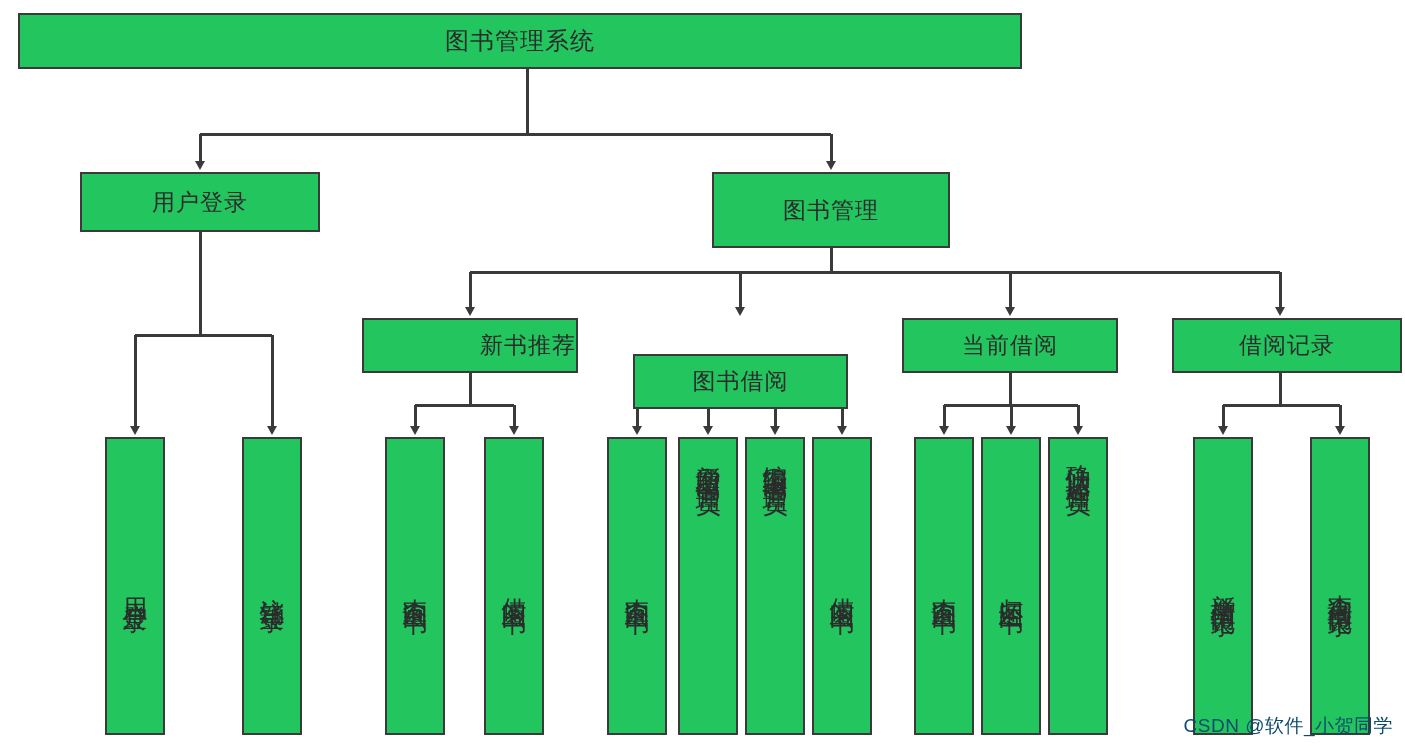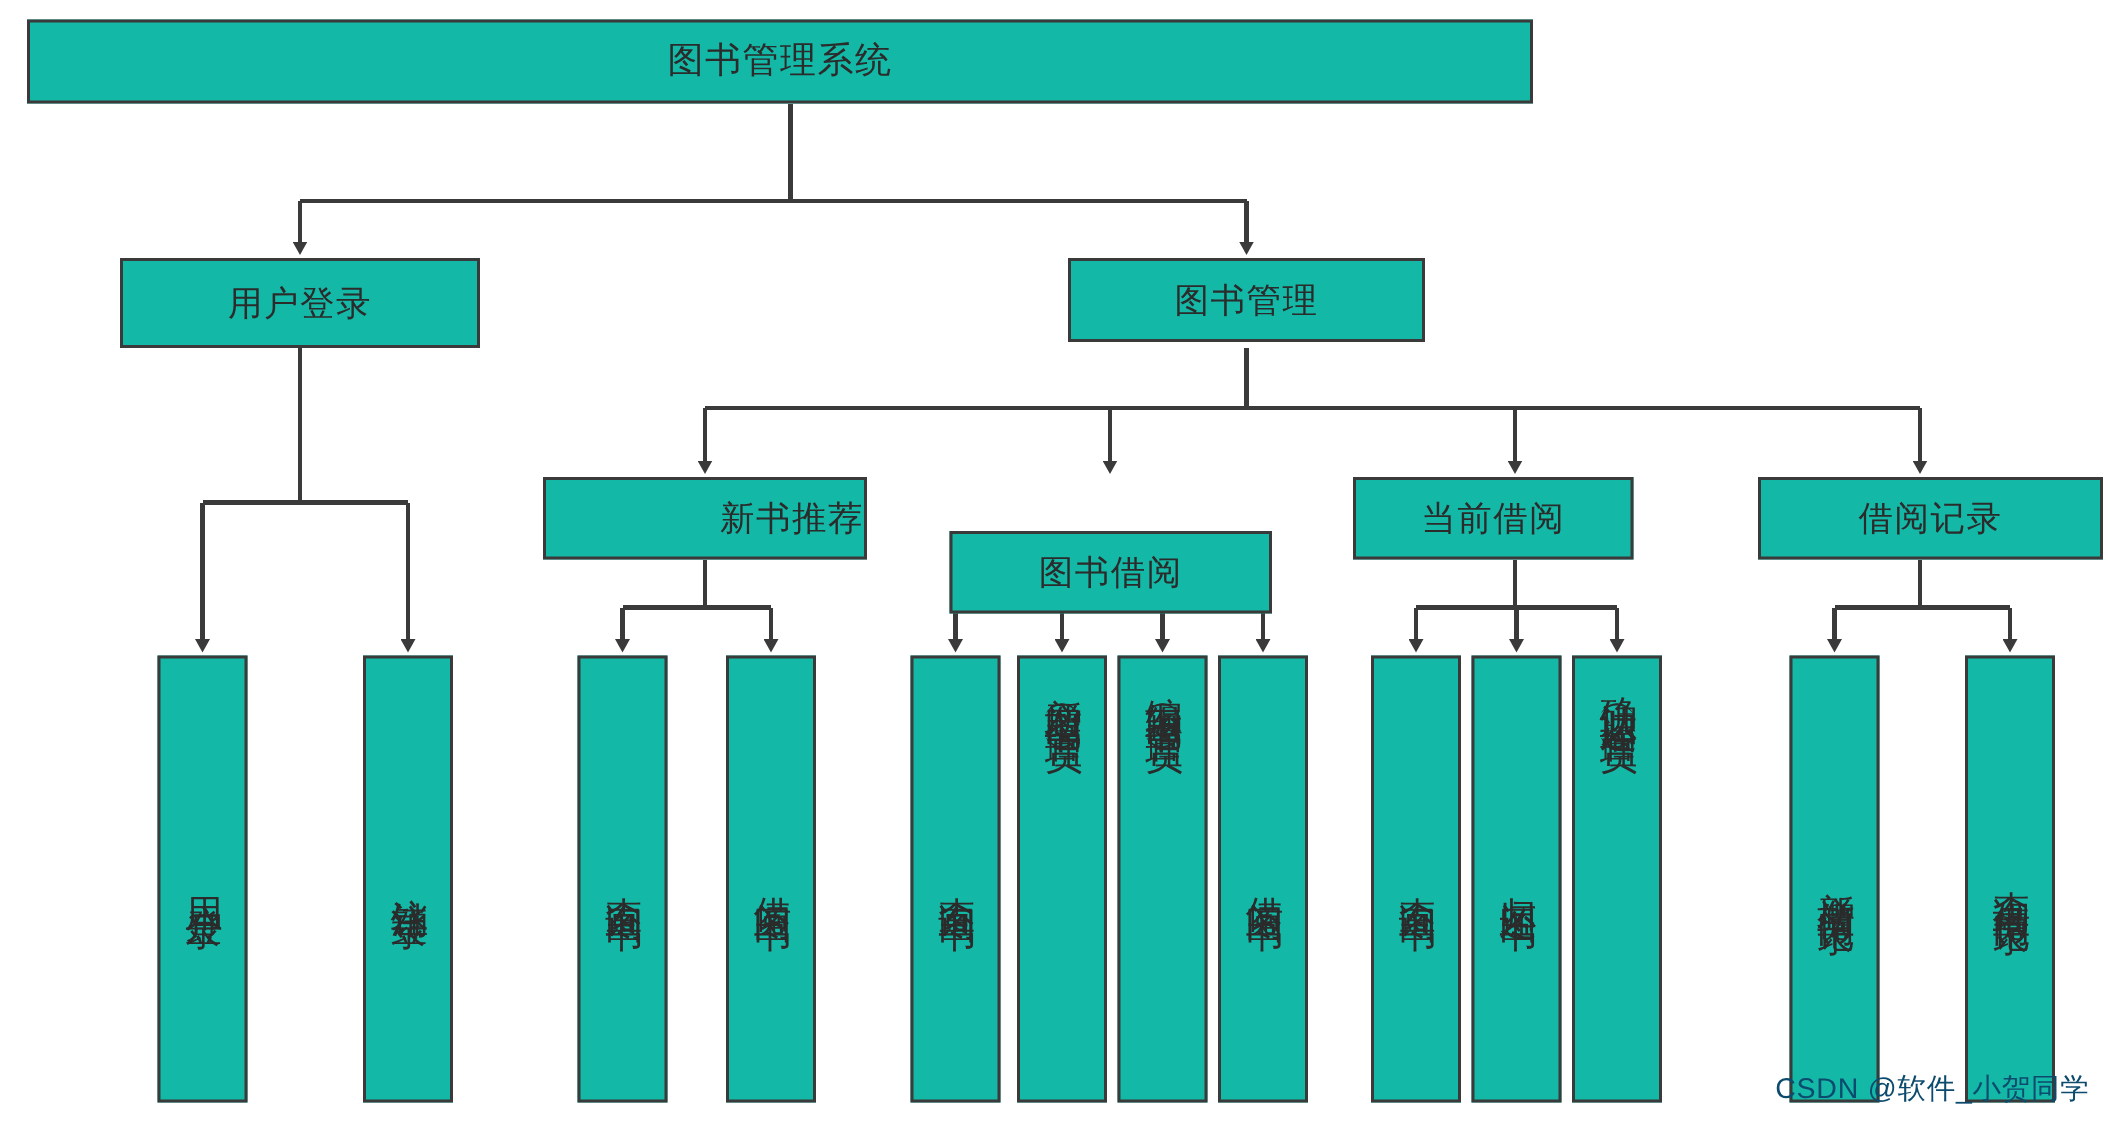--- a/index.html
+++ b/index.html
@@ -14,21 +14,21 @@
   #diagram{
     position:absolute;left:0;top:0;width:1405px;height:747px;
   }
   svg#edges{
     position:absolute;left:0;top:0;width:1405px;height:747px;
     pointer-events:none;
   }
   .node{
     position:absolute;
     box-sizing:border-box;
-    background:#14b8a6;
+    background:#22c55e;
     border:2.5px solid #3a3a3a;
     display:flex;
     align-items:center;
     justify-content:center;
     color:#2b2b2b;
     z-index:2;
   }
   .node .label{
     display:block;
     line-height:1.0;
@@ -130,31 +130,31 @@
     </g>
   </svg>
 
   <div class="node h-node root" style="left:18px;top:13px;width:1004px;height:56px;">
     <span class="label">图书管理系统</span>
   </div>
 
   <div class="node h-node" style="left:80px;top:172px;width:240px;height:60px;">
     <span class="label">用户登录</span>
   </div>
-  <div class="node h-node" style="left:712px;top:172px;width:238px;height:56px;">
+  <div class="node h-node" style="left:712px;top:172px;width:238px;height:76px;">
     <span class="label">图书管理</span>
   </div>
 
   <div class="node h-node" style="left:362px;top:318px;width:216px;height:55px;justify-content:flex-end;">
     <span class="label">新书推荐</span>
   </div>
   <div class="node h-node" style="left:633px;top:318px;width:215px;height:55px;margin-top:36px;">
     <span class="label">图书借阅</span>
   </div>
-  <div class="node h-node" style="left:902px;top:318px;width:187px;height:55px;">
+  <div class="node h-node" style="left:902px;top:318px;width:216px;height:55px;">
     <span class="label">当前借阅</span>
   </div>
   <div class="node h-node" style="left:1172px;top:318px;width:230px;height:55px;">
     <span class="label">借阅记录</span>
   </div>
 
   <div class="node v-node v-center" style="left:105px;top:437px;width:60px;height:298px;">
     <span class="label">用户登录</span>
   </div>
   <div class="node v-node v-center" style="left:242px;top:437px;width:60px;height:298px;">

